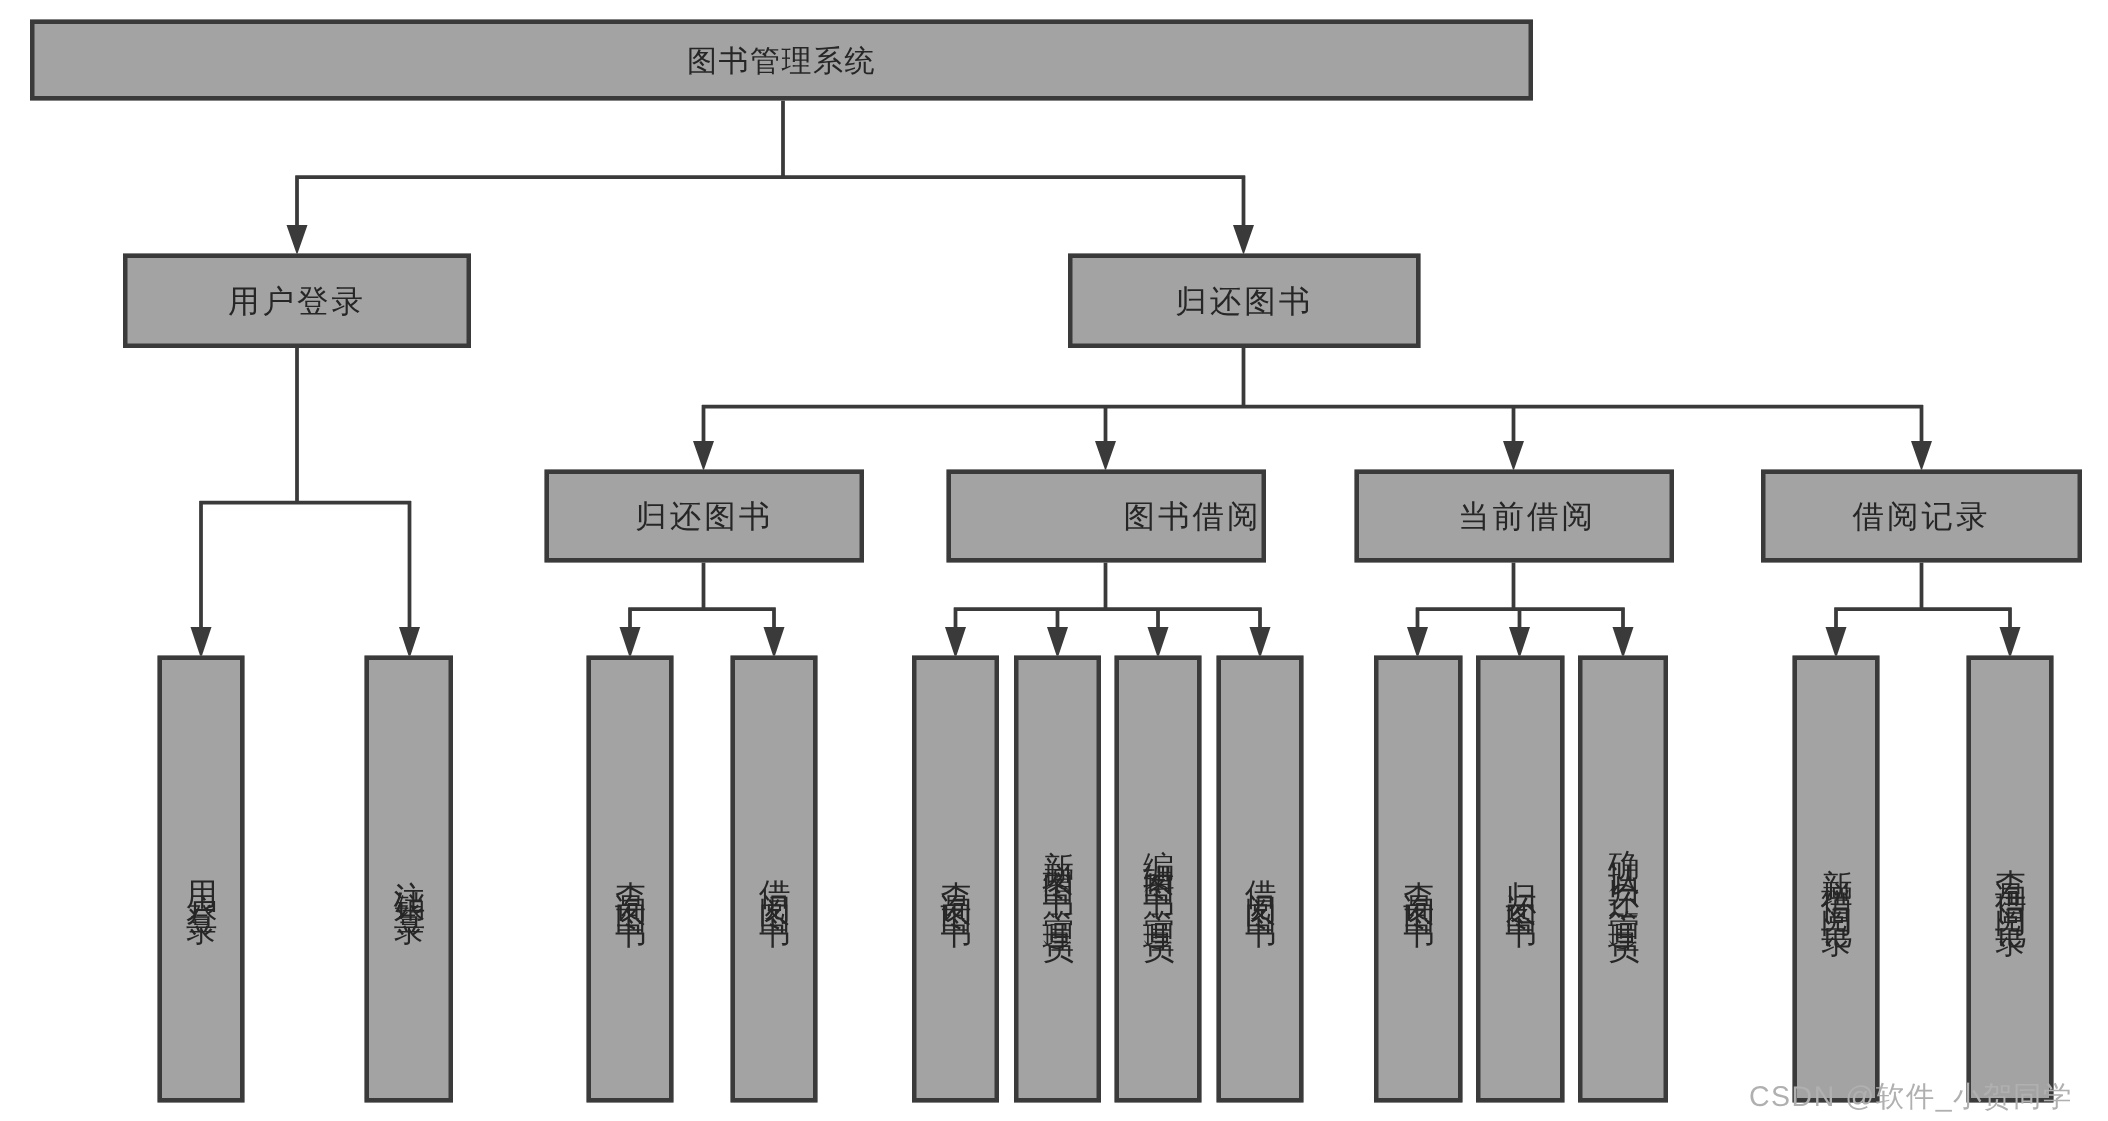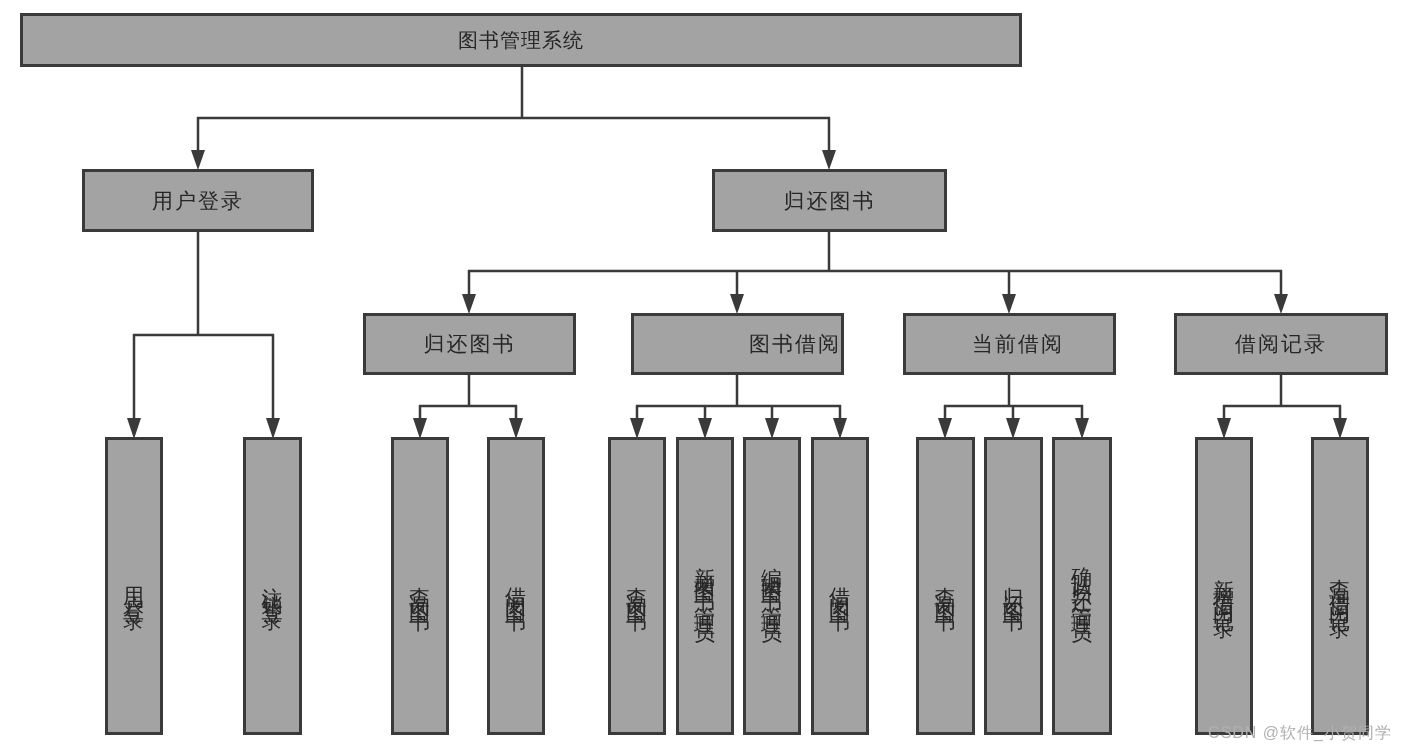--- a/index.html
+++ b/index.html
@@ -56,22 +56,22 @@
   .l-g3b{left:676px;width:58px;}
   .l-g3c{left:743px;width:58px;}
   .l-g3d{left:811px;width:58px;}
   .l-g4a{left:916px;width:59px;}
   .l-g4b{left:984px;width:59px;}
   .l-g4c{left:1052px;width:60px;}
   .l-g5a{left:1195px;width:58px;}
   .l-g5b{left:1311px;width:58px;}
   .watermark{
     position:absolute;
-    right:13px;bottom:3px;
-    font-size:16px;
+    right:23px;bottom:3px;
+    font-size:19px;
     color:var(--watermark);
     letter-spacing:1px;
     white-space:nowrap;
     z-index:5;
   }
 </style>
 </head>
 <body>
 
 <div class="canvas">

